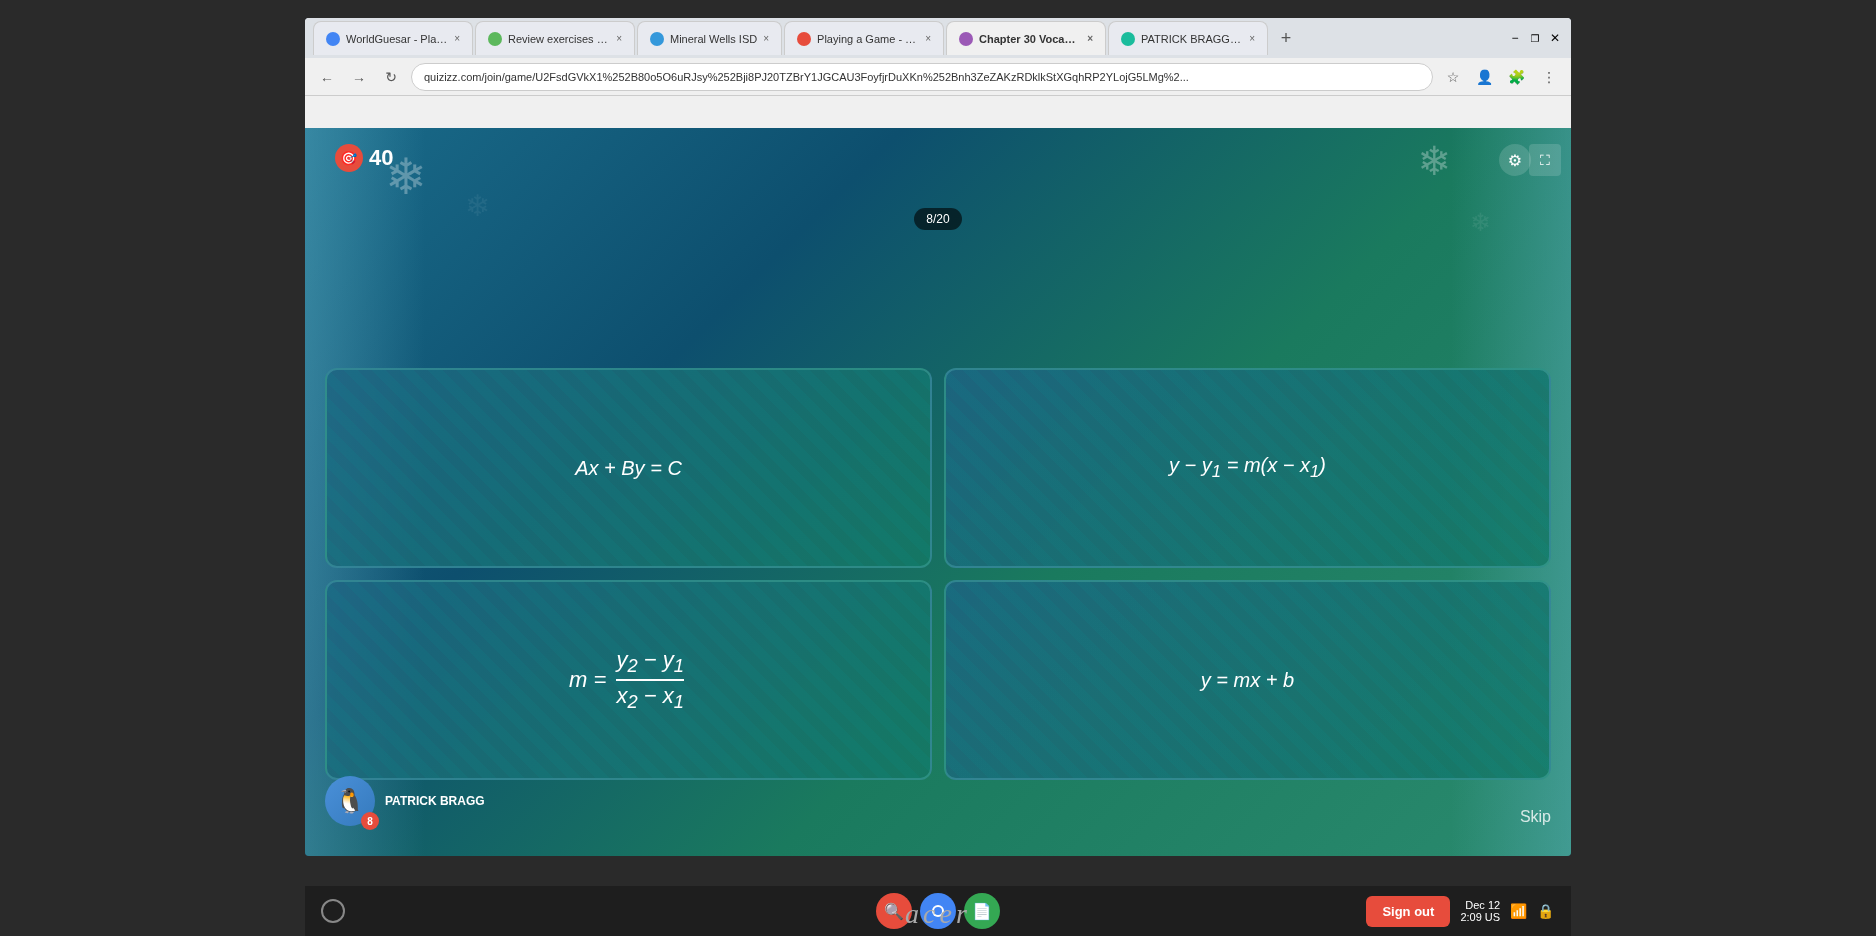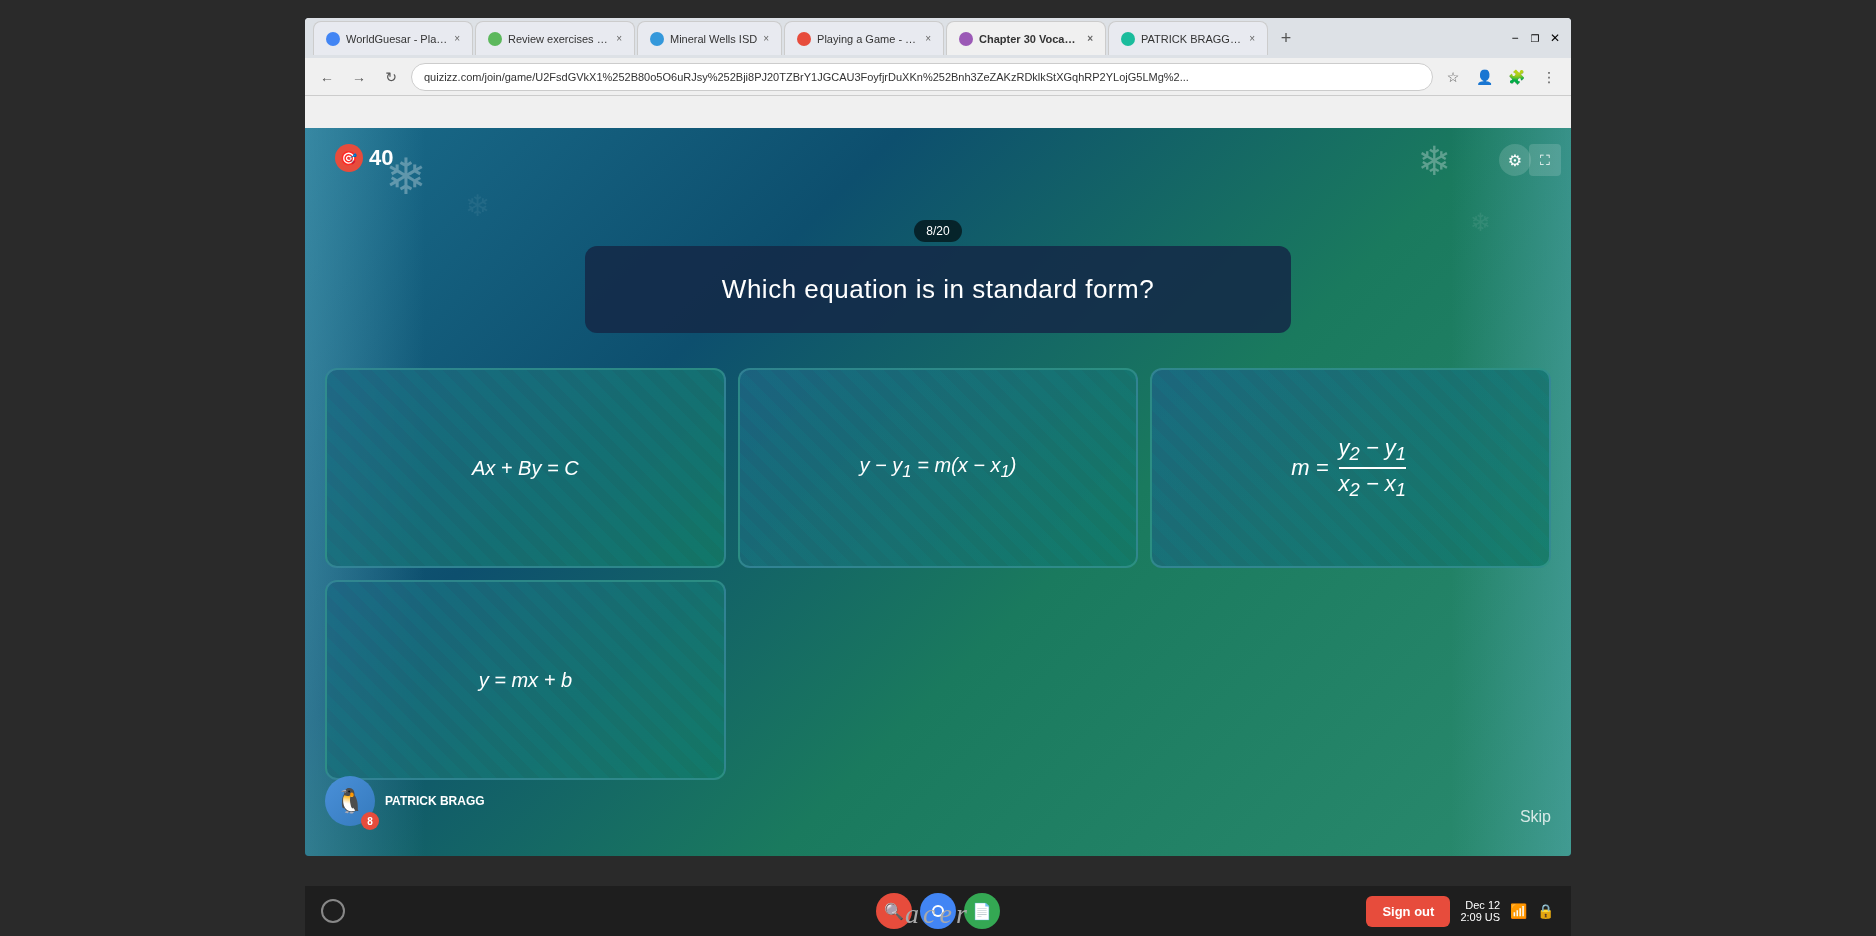--- a/index.html
+++ b/index.html
@@ -206,24 +206,24 @@
       align-items: center;
       justify-content: center;
       color: white;
       font-size: 14px;
       cursor: pointer;
     }
 
     
     .question-container {
       position: absolute;
-      top: 92px;
+      top: 80px;
       left: 50%;
       transform: translateX(-50%);
-      width: 706px;
+      width: 882px;
     }
 
     .question-box {
       background: rgba(20, 40, 70, 0.85);
       border-radius: 12px;
       padding: 28px 40px;
       text-align: center;
     }
 
     .question-text {
@@ -233,21 +233,21 @@
       letter-spacing: 0.5px;
     }
 
     
     .answers-grid {
       position: absolute;
       top: 240px;
       left: 10px;
       right: 10px;
       display: grid;
-      grid-template-columns: 1fr 1fr 1fr;
+      grid-template-columns: 1fr 1fr;
       gap: 12px;
       padding: 0 10px;
     }
 
     .answer-card {
       background: linear-gradient(135deg, rgba(30, 100, 130, 0.85), rgba(20, 120, 100, 0.85));
       border-radius: 12px;
       min-height: 200px;
       display: flex;
       align-items: center;
@@ -552,23 +552,20 @@
         <span class="score-value">40</span>
       </div>
 
       <div class="settings-btn">⚙</div>
       <div class="fullscreen-btn">⛶</div>
 
       <div class="question-container">
         <div style="text-align:center;margin-bottom:4px;">
           <span style="background:rgba(0,0,0,0.6);color:white;font-size:12px;padding:4px 12px;border-radius:12px;display:inline-block;">8/20</span>
         </div>
-        <div class="question-box">
-          <span class="question-text">Which equation is in standard form?</span>
-        </div>
       </div>
 
       <div class="answers-grid">
 
         <div class="answer-card">
           <span class="answer-text formula">Ax + By = C</span>
         </div>
 
         <div class="answer-card">
           <span class="answer-text formula">y − y<sub>1</sub> = m(x − x<sub>1</sub>)</span>

